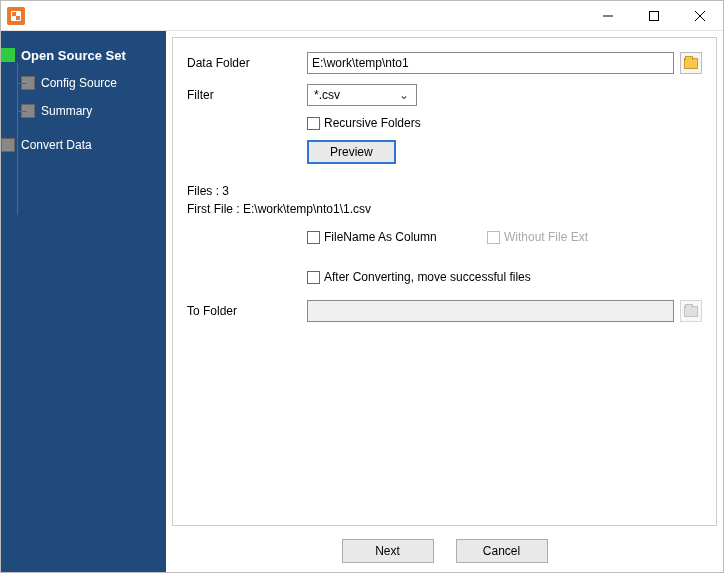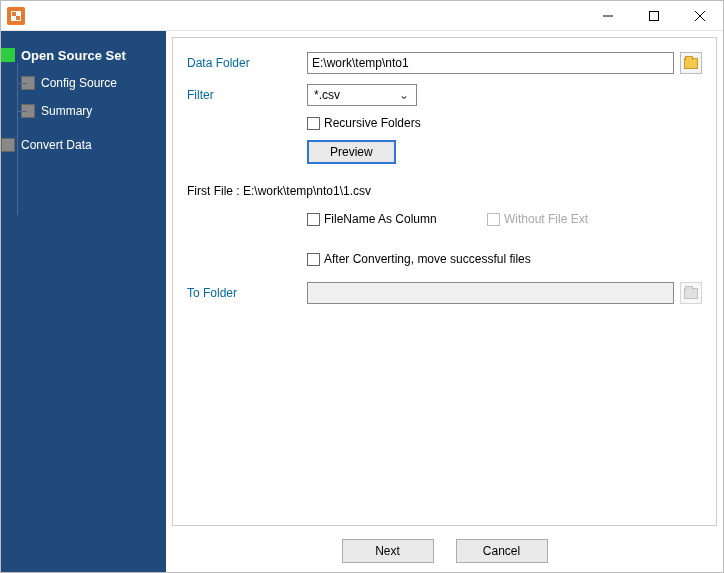--- a/index.html
+++ b/index.html
@@ -21,21 +21,21 @@
 .tree-line-h { position: absolute; left: 16px; width: 10px; height: 1px; background: #4a6a95; }
 .node-sq { width: 14px; height: 14px; margin-right: 6px; flex-shrink: 0; }
 .node-sq.green { background: #2ecc40; }
 .node-sq.gray { background: #888; border: 1px solid #666; }
 .node-label { color: #fff; }
 .node-label.bold { font-weight: bold; font-size: 13px; }
 .tree-child { margin-left: 20px; }
 .main { flex: 1; display: flex; flex-direction: column; }
 .content { flex: 1; border: 1px solid #ccc; margin: 6px 6px 4px 6px; padding: 14px 14px; position: relative; overflow: hidden; }
 .row { display: flex; align-items: center; margin-bottom: 10px; }
-.lbl { width: 120px; color: #0369a1; }
+.lbl { width: 120px; color: #000000; }
 .txt { height: 22px; border: 1px solid #888; padding: 0 4px; background: #fff; }
 .txt.wide { flex: 1; }
 .txt.disabled { background: #f0f0f0; }
 .combo { width: 110px; height: 22px; border: 1px solid #888; background: #fff; display: flex; align-items: center; justify-content: space-between; padding: 0 4px 0 6px; }
 .combo-arrow { width: 16px; text-align: center; color: #444; }
 .iconbtn { width: 22px; height: 22px; border: 1px solid #bbb; background: #f5f5f5; margin-left: 6px; display: flex; align-items: center; justify-content: center; }
 .iconbtn.disabled { opacity: 0.6; }
 .folder-icon { width: 14px; height: 11px; background: #f5c84c; border: 1px solid #c89b2a; position: relative; }
 .folder-icon.gray { background: #ccc; border-color: #999; }
 .folder-icon::before { content: ""; position: absolute; top: -3px; left: 0; width: 6px; height: 3px; background: inherit; border: 1px solid; border-color: inherit; border-bottom: none; }
@@ -131,20 +131,21 @@
           </div>
         </div>
 
         <div class="row" style="margin-bottom:20px;">
           <span class="lbl"></span>
           <button class="btn focus">
               <span>Preview</span>
             </button>
         </div>
 
+        <div class="info-line">Files : 3</div>
         <div class="info-line" style="margin-bottom:14px;">First File : E:\work\temp\nto1\1.csv</div>
 
         <div class="row" style="margin-bottom:26px;">
           <span class="lbl"></span>
           <div class="chk-wrap" style="width:180px;text-align:right;">
             <div class="chk"></div>
             <span>FileName As Column</span>
           </div>
           <div class="chk-wrap disabled">
             <div class="chk disabled"></div>

